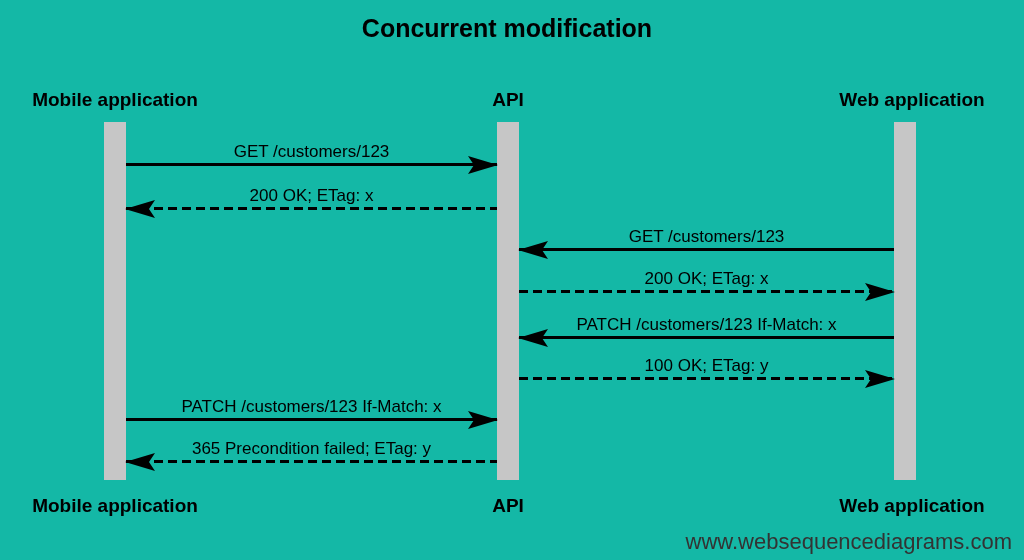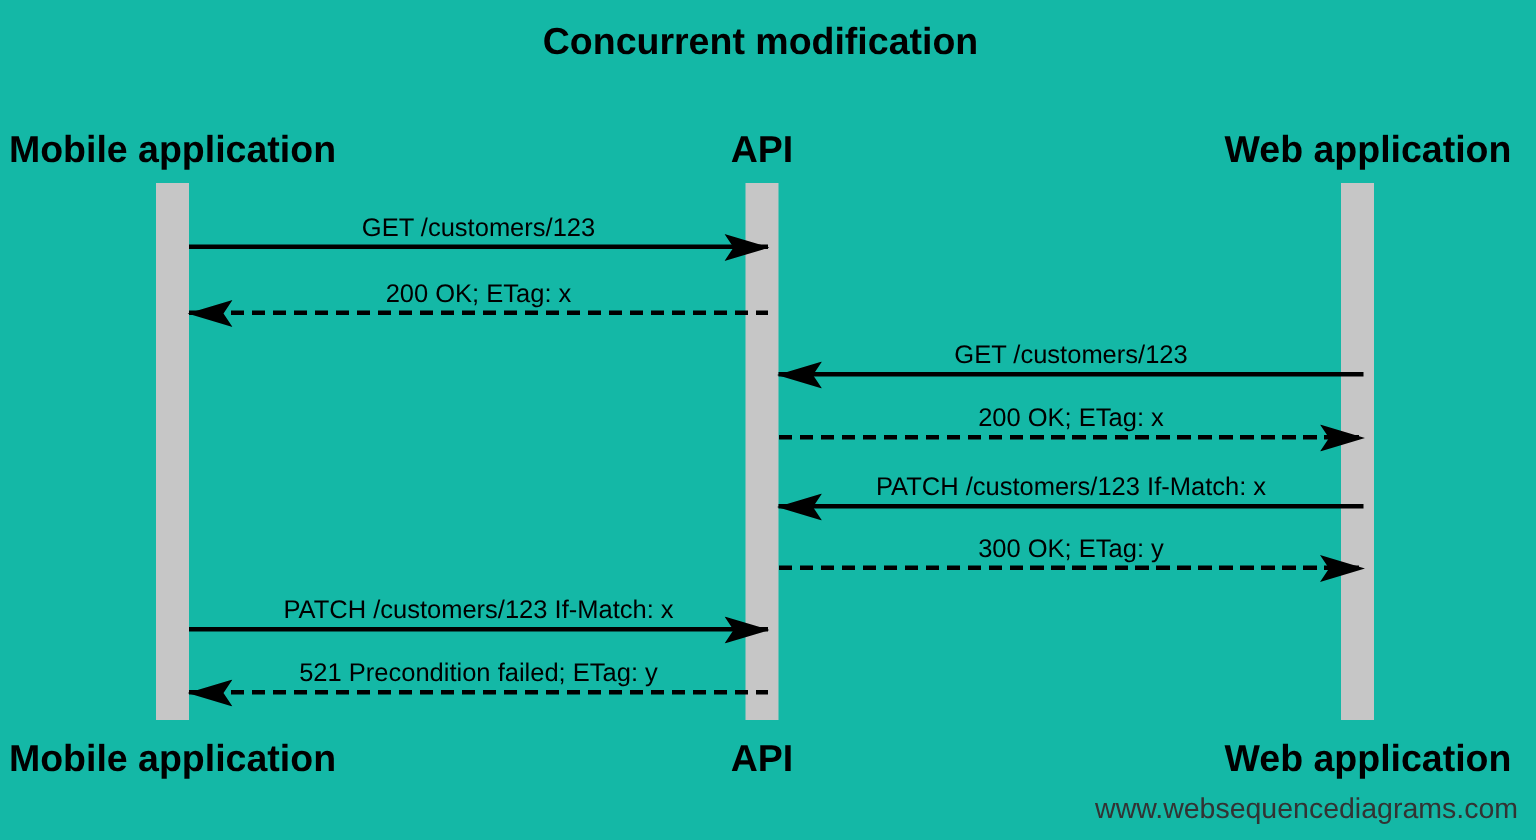--- a/index.html
+++ b/index.html
@@ -17,41 +17,41 @@
     top: 14px;
     left: 507px;
     transform: translateX(-50%);
     font-size: 25px;
     font-weight: bold;
     white-space: nowrap;
   }
   .actor-label {
     position: absolute;
     transform: translateX(-50%);
-    font-size: 25px;
+    font-size: 19px;
     font-weight: bold;
     white-space: nowrap;
     line-height: 22px;
   }
   .actor-top    { top: 89px; }
   .actor-bottom { top: 495px; }
   .actor-mobile { left: 115px; }
   .actor-api    { left: 508px; text-align: right; }
   .actor-web    { left: 912px; }
   .lifeline-bar {
     position: absolute;
     top: 122px;
     width: 22px;
     height: 358px;
     background: #c6c6c6;
   }
   .bar-mobile { left: 104px; }
   .bar-api    { left: 497px; }
   .bar-web    { left: 894px; }
-  .msg { position: absolute; height: 27px; padding-left: 15px; }
+  .msg { position: absolute; height: 27px; }
   .lane-ma { left: 126px; width: 371px; }  
   .lane-aw { left: 519px; width: 375px; }  
   .msg-label {
     position: absolute;
     bottom: 4px;
     left: 0; right: 0;
     text-align: center;
     font-size: 17px;
     white-space: nowrap;
     line-height: 20px;
@@ -66,21 +66,21 @@
     background: repeating-linear-gradient(to right, #000 0 9px, transparent 9px 14px);
   }
   .arrow { position: absolute; bottom: -8px; }
   .arrow polygon { fill: #000; }
   .arrow-right { right: -1px; }
   .arrow-left  { left: -1px; }
   .watermark {
     position: absolute;
     top: 529px;
     right: 12px;
-    font-size: 19px;
+    font-size: 22px;
     color: #333333;
     white-space: nowrap;
   }
 </style>
 </head>
 <body>
 
 <div id="canvas">
 
   <div class="title">Concurrent modification</div>
@@ -127,37 +127,37 @@
 
   <div class="msg lane-aw" style="top:312px">
     <div class="msg-label">PATCH /customers/123 If-Match: x</div>
     <div class="msg-line solid"></div>
     <svg class="arrow arrow-left" width="30" height="18" viewBox="0 0 30 18">
         <polygon points="30,0 0,9 30,18 24,9"></polygon>
       </svg>
   </div>
 
   <div class="msg lane-aw" style="top:353px">
-    <div class="msg-label">300 OK; ETag: y</div>
+    <div class="msg-label">100 OK; ETag: y</div>
     <div class="msg-line dashed"></div>
     <svg class="arrow arrow-right" width="30" height="18" viewBox="0 0 30 18">
         <polygon points="0,0 30,9 0,18 6,9"></polygon>
       </svg>
   </div>
 
   <div class="msg lane-ma" style="top:394px">
     <div class="msg-label">PATCH /customers/123 If-Match: x</div>
     <div class="msg-line solid"></div>
     <svg class="arrow arrow-right" width="30" height="18" viewBox="0 0 30 18">
         <polygon points="0,0 30,9 0,18 6,9"></polygon>
       </svg>
   </div>
 
   <div class="msg lane-ma" style="top:436px">
-    <div class="msg-label">521 Precondition failed; ETag: y</div>
+    <div class="msg-label">365 Precondition failed; ETag: y</div>
     <div class="msg-line dashed"></div>
     <svg class="arrow arrow-left" width="30" height="18" viewBox="0 0 30 18">
         <polygon points="30,0 0,9 30,18 24,9"></polygon>
       </svg>
   </div>
 
   <div class="actor-label actor-bottom actor-mobile">Mobile application</div>
   <div class="actor-label actor-bottom actor-api">API</div>
   <div class="actor-label actor-bottom actor-web">Web application</div>
 

